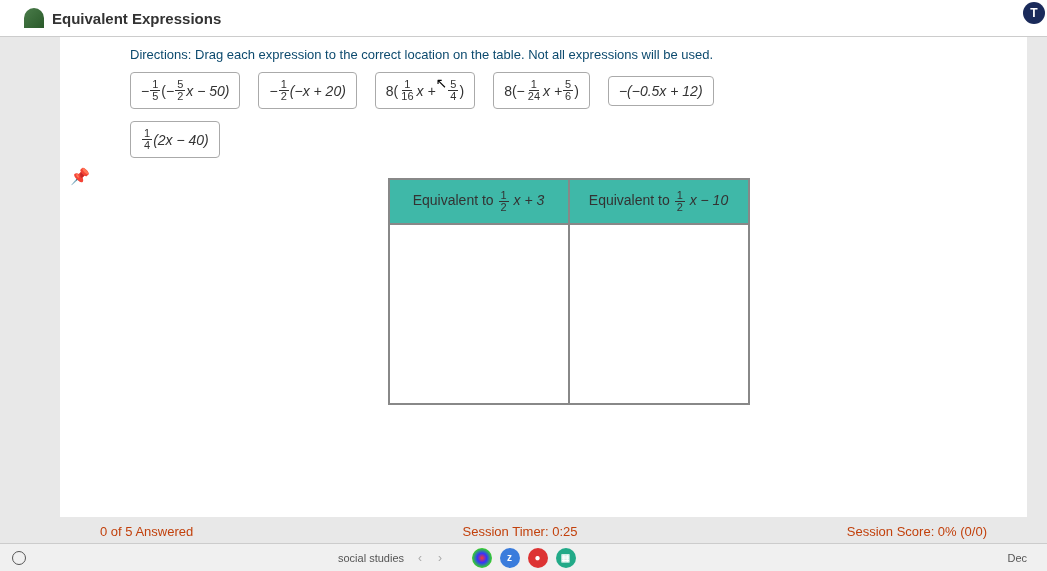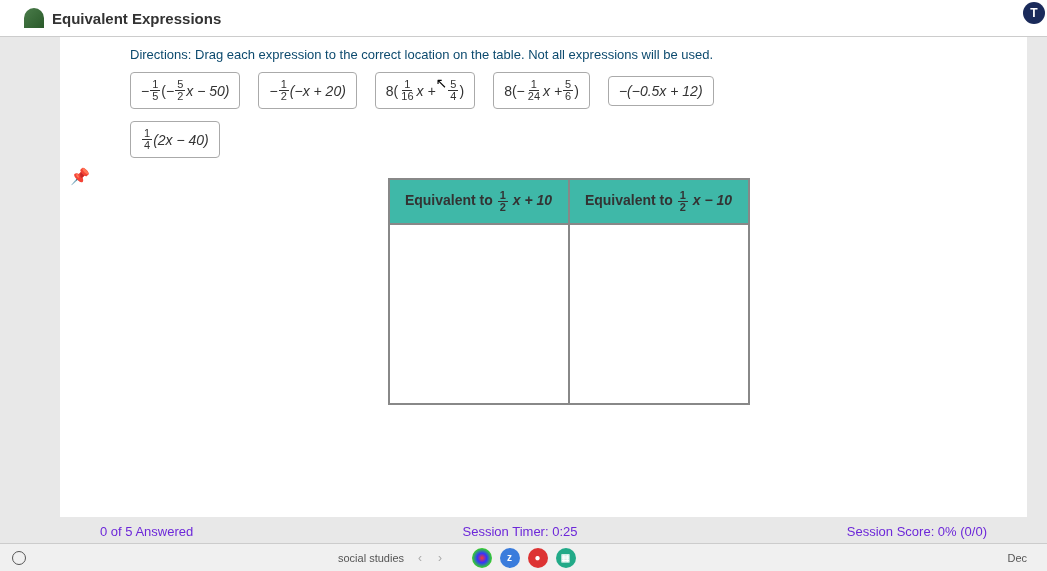--- a/index.html
+++ b/index.html
@@ -97,21 +97,21 @@
       display: flex;
       justify-content: center;
       margin-top: 20px;
     }
     table {
       border-collapse: collapse;
     }
     th {
       background: #3fb8a8;
       color: #333;
-      font-weight: bold;
+      font-weight: normal;
       padding: 10px 4px;
       border: 2px solid #888;
       font-size: 14px;
     }
     td {
       border: 2px solid #888;
       width: 180px;
       height: 180px;
       vertical-align: top;
     }
@@ -124,21 +124,21 @@
     }
     .footer {
       position: absolute;
       bottom: 32px;
       left: 0;
       right: 0;
       display: flex;
       justify-content: space-between;
       padding: 0 60px 0 100px;
       font-size: 13px;
-      color: #6d28d9;
+      color: #c2410c;
     }
     .taskbar {
       position: absolute;
       bottom: 0;
       left: 0;
       right: 0;
       height: 28px;
       background: #f0f0f0;
       border-top: 1px solid #ccc;
       display: flex;
@@ -263,21 +263,21 @@
   <div class="table-wrap">
     <table>
       <tbody>
           <tr>
         <th>
           <span>Equivalent to </span>
           <span class="frac">
                 <span class="num">1</span>
                 <span class="den">2</span>
               </span>
-          <span style="font-style:italic">x + 10</span>
+          <span style="font-style:italic">x + 3</span>
         </th>
         <th>
           <span>Equivalent to </span>
           <span class="frac">
                 <span class="num">1</span>
                 <span class="den">2</span>
               </span>
           <span style="font-style:italic">x − 10</span>
         </th>
       </tr>

